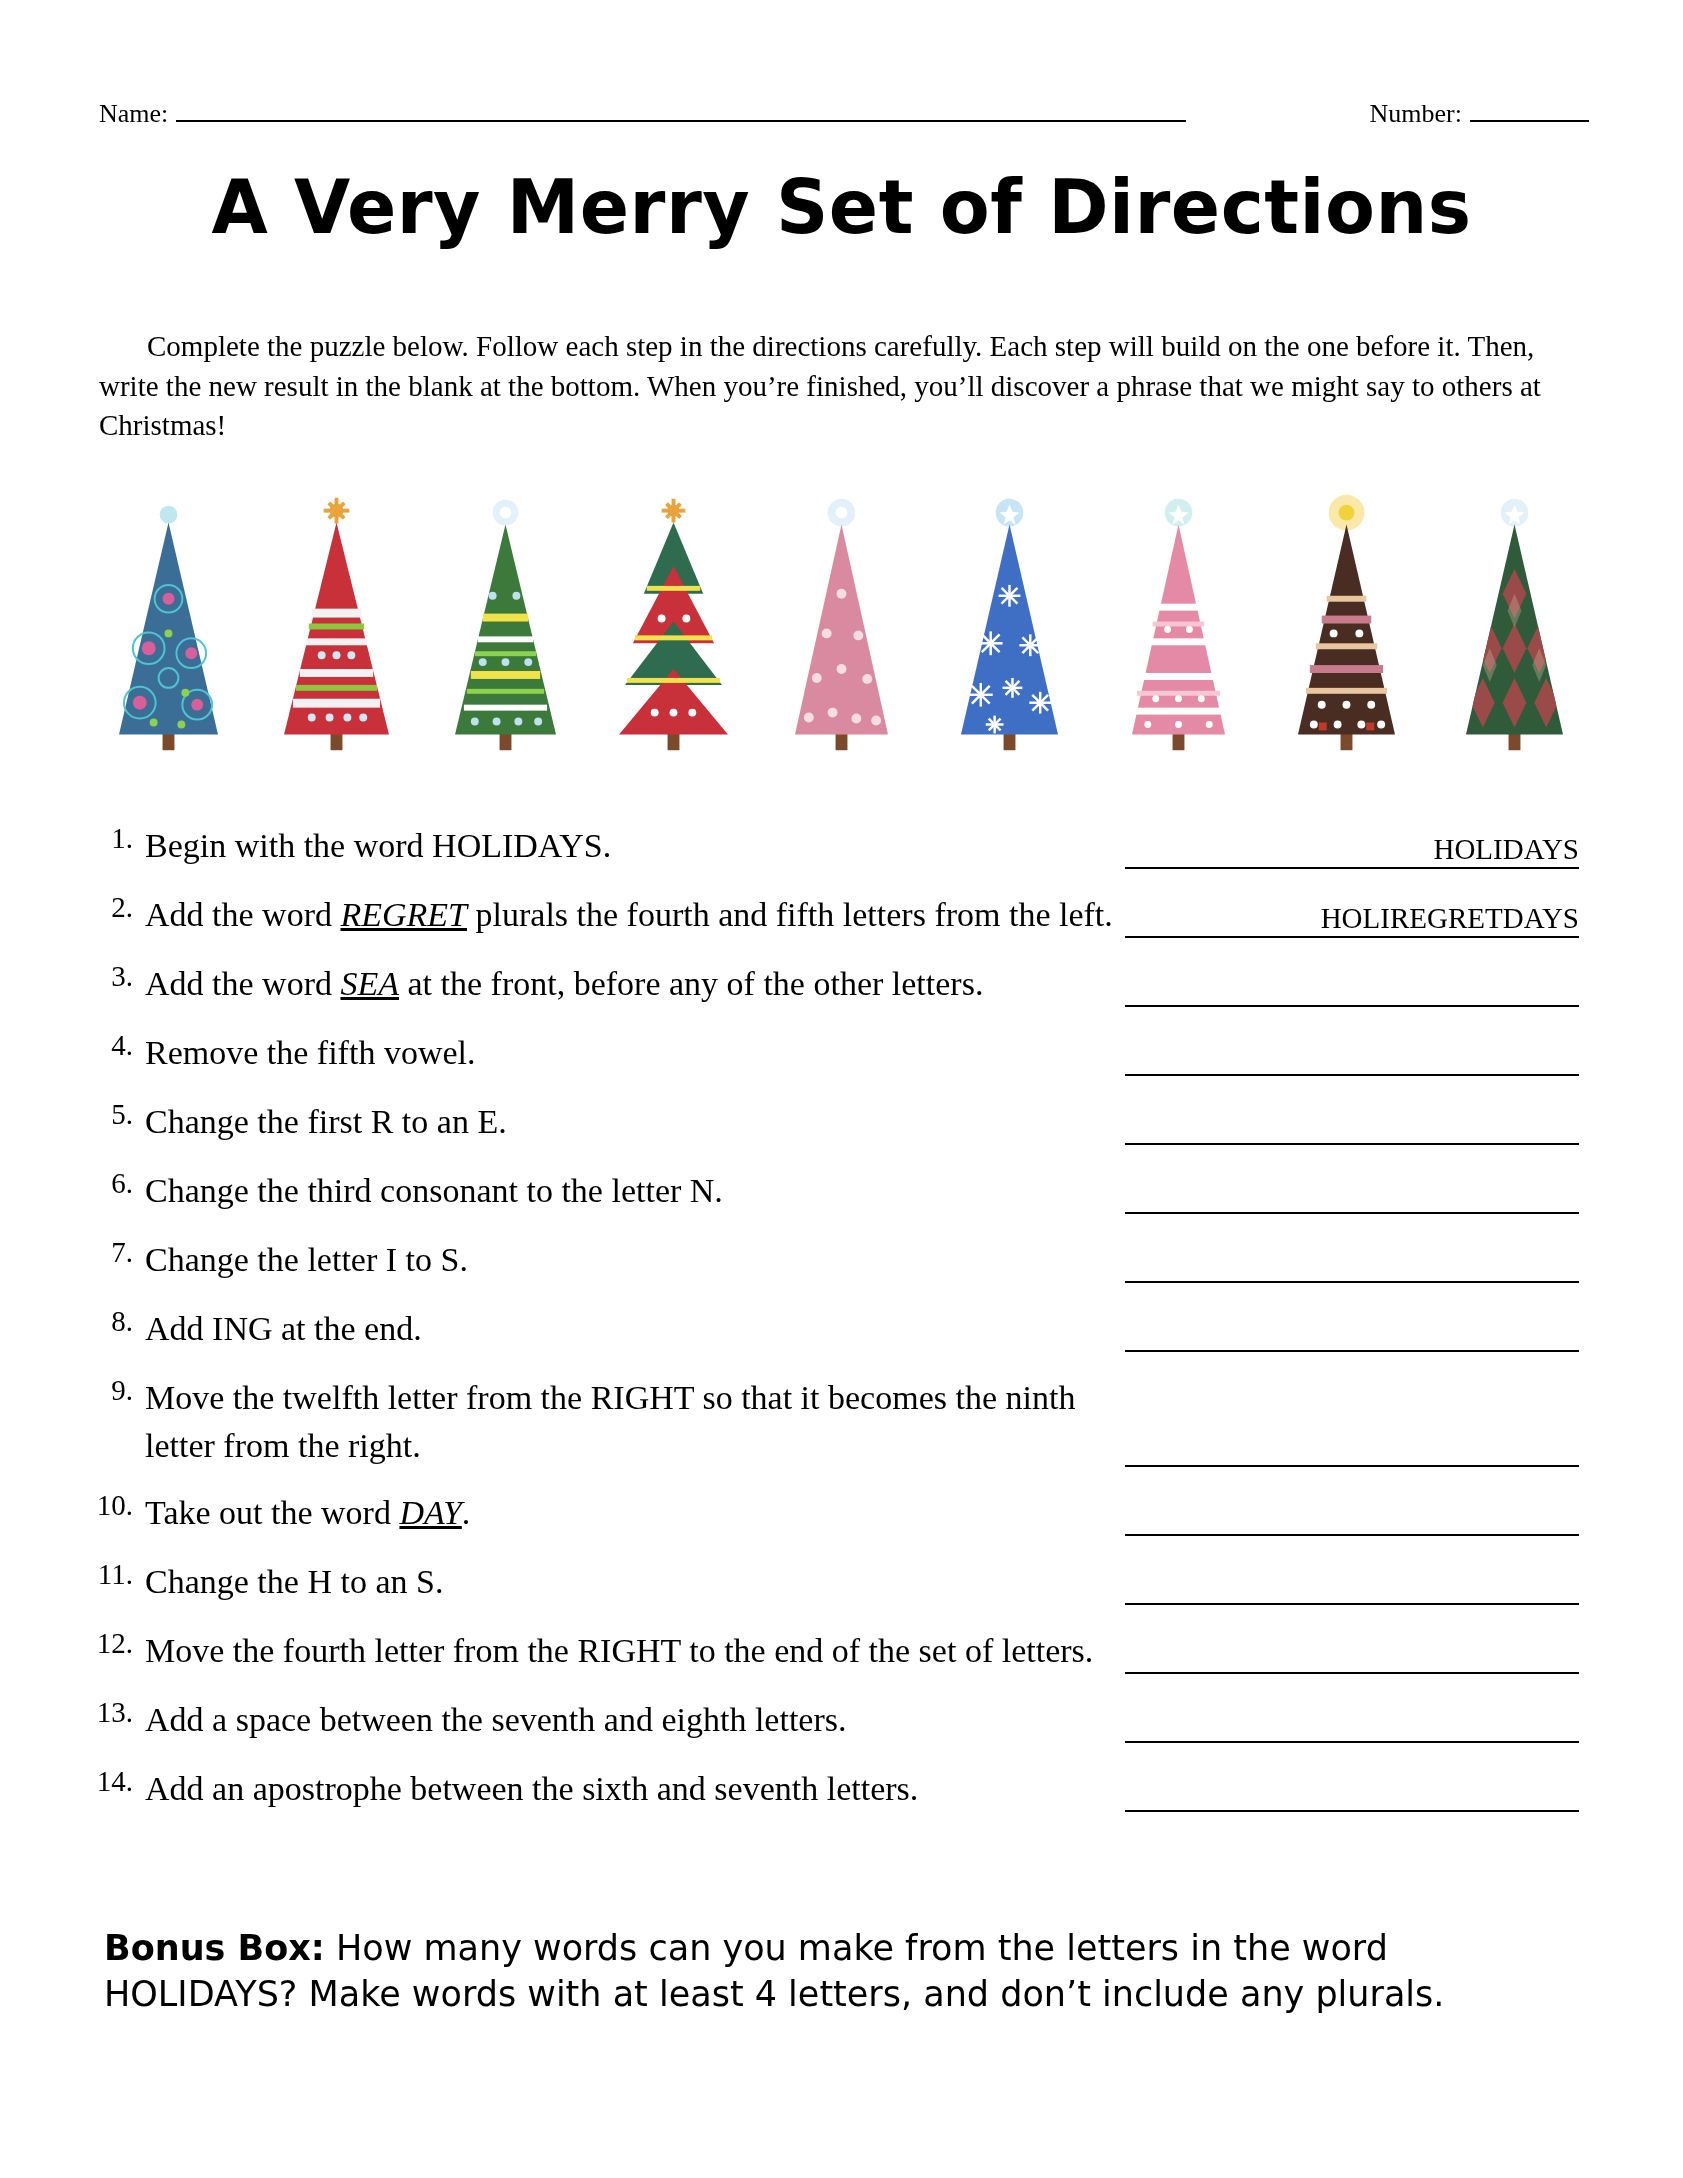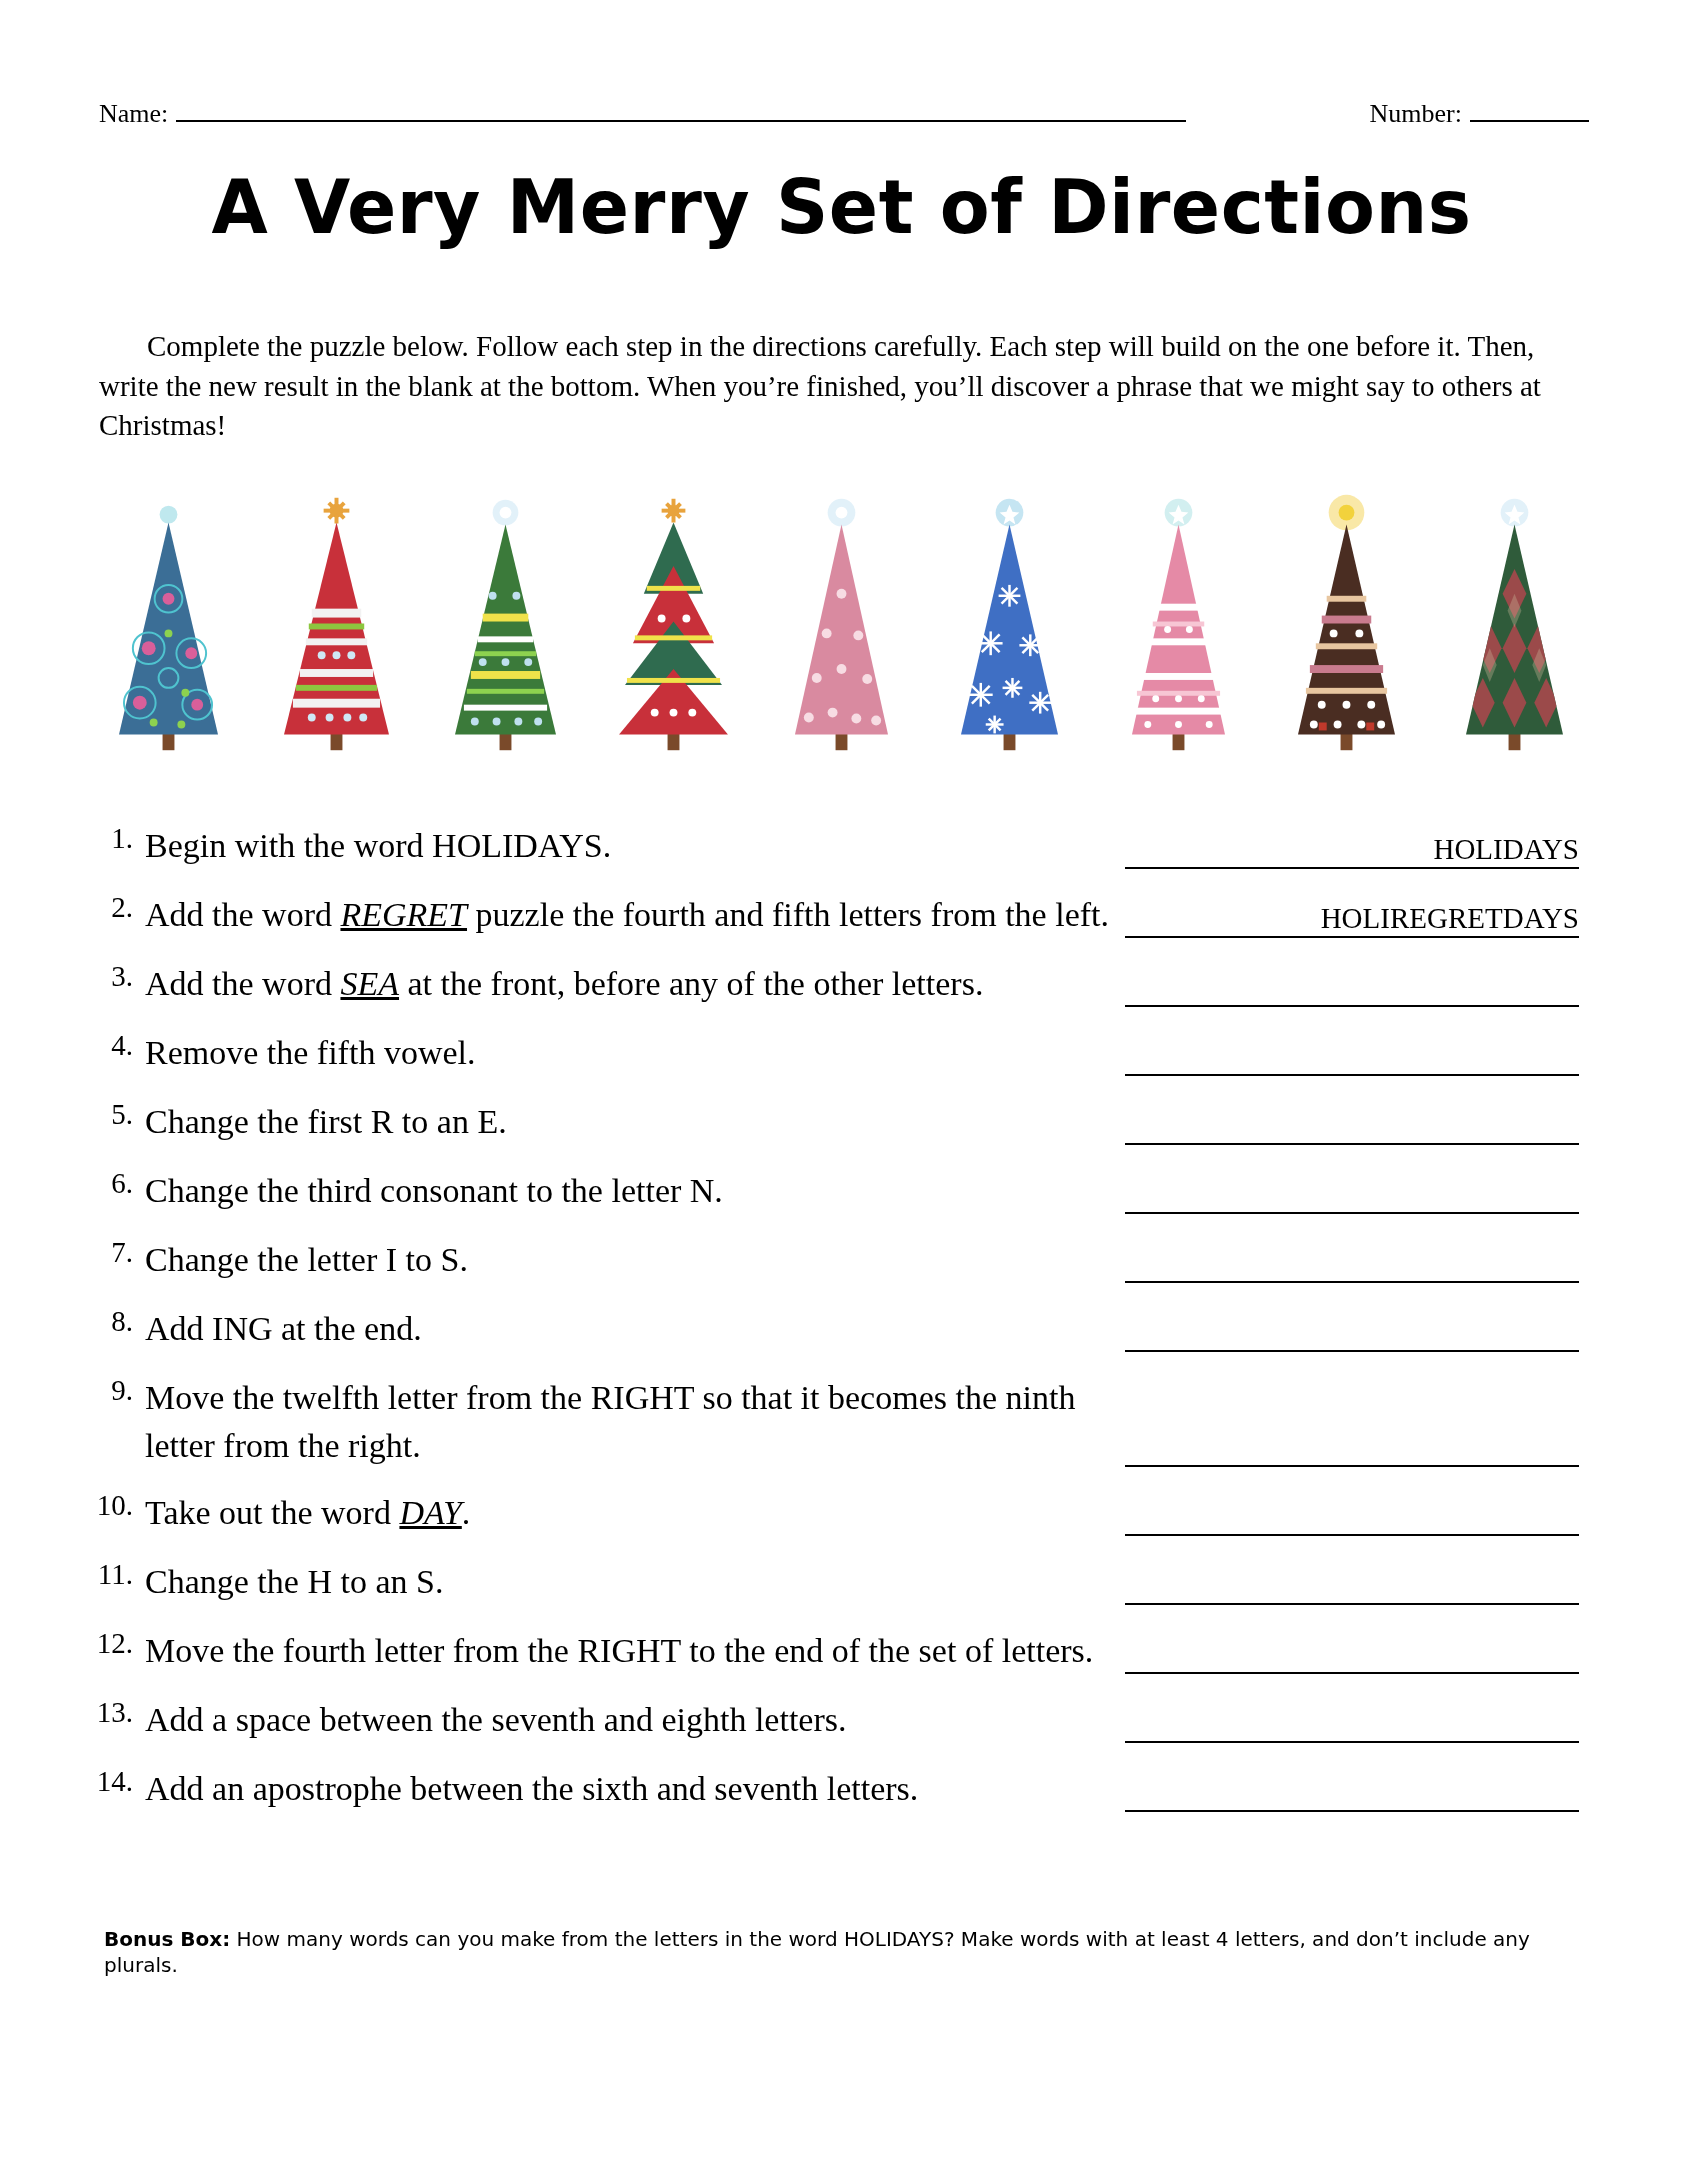--- a/index.html
+++ b/index.html
@@ -150,21 +150,21 @@
     line-height: 1;
   }
 
   
   .bonus {
     position: absolute;
     left: 104px;
     top: 1926px;
     width: 1436px;
     font-family: "DejaVu Sans", sans-serif;
-    font-size: 20px;
+    font-size: 35px;
     line-height: 1.3;
   }
   .bonus b { font-weight: bold; }
 </style>
 </head>
 <body>
 
 <div class="page">
 
   <div class="name-row">
@@ -499,21 +499,21 @@
       <div class="step-text">Begin with the word HOLIDAYS.</div>
       <div class="answer-cell">
         <div class="answer-val">HOLIDAYS</div>
         <div class="answer-line"></div>
       </div>
     </div>
 
     <div class="step">
       <div class="step-num">2.</div>
       <div class="step-text">
-        <span>Add the word </span><i>REGRET</i><span> puzzle the fourth and fifth letters from the left.</span>
+        <span>Add the word </span><i>REGRET</i><span> plurals the fourth and fifth letters from the left.</span>
       </div>
       <div class="answer-cell">
         <div class="answer-val">HOLIREGRETDAYS</div>
         <div class="answer-line"></div>
       </div>
     </div>
 
     <div class="step">
       <div class="step-num">3.</div>
       <div class="step-text">

